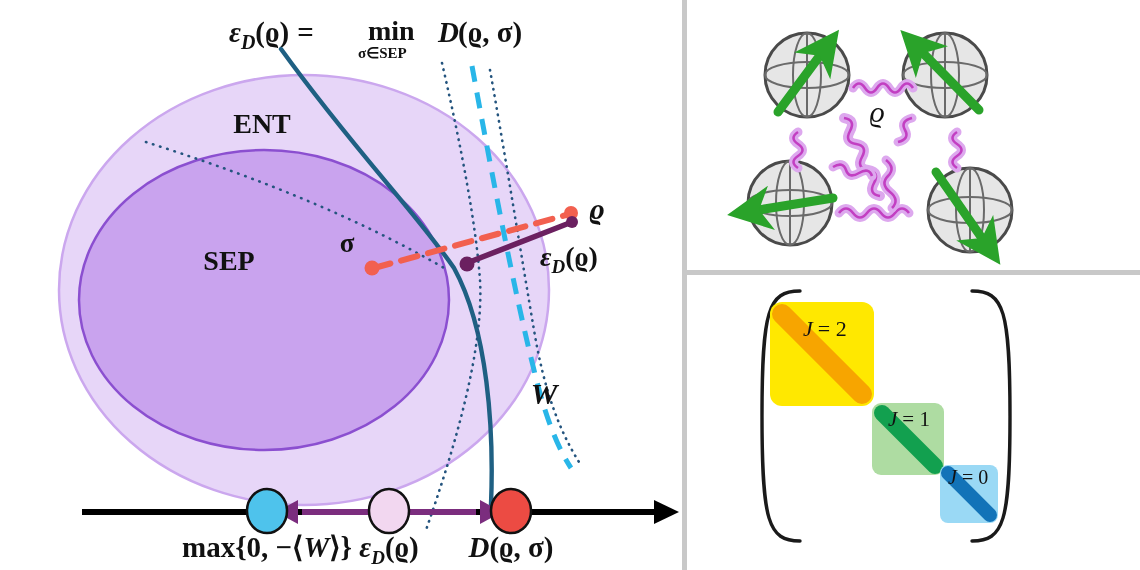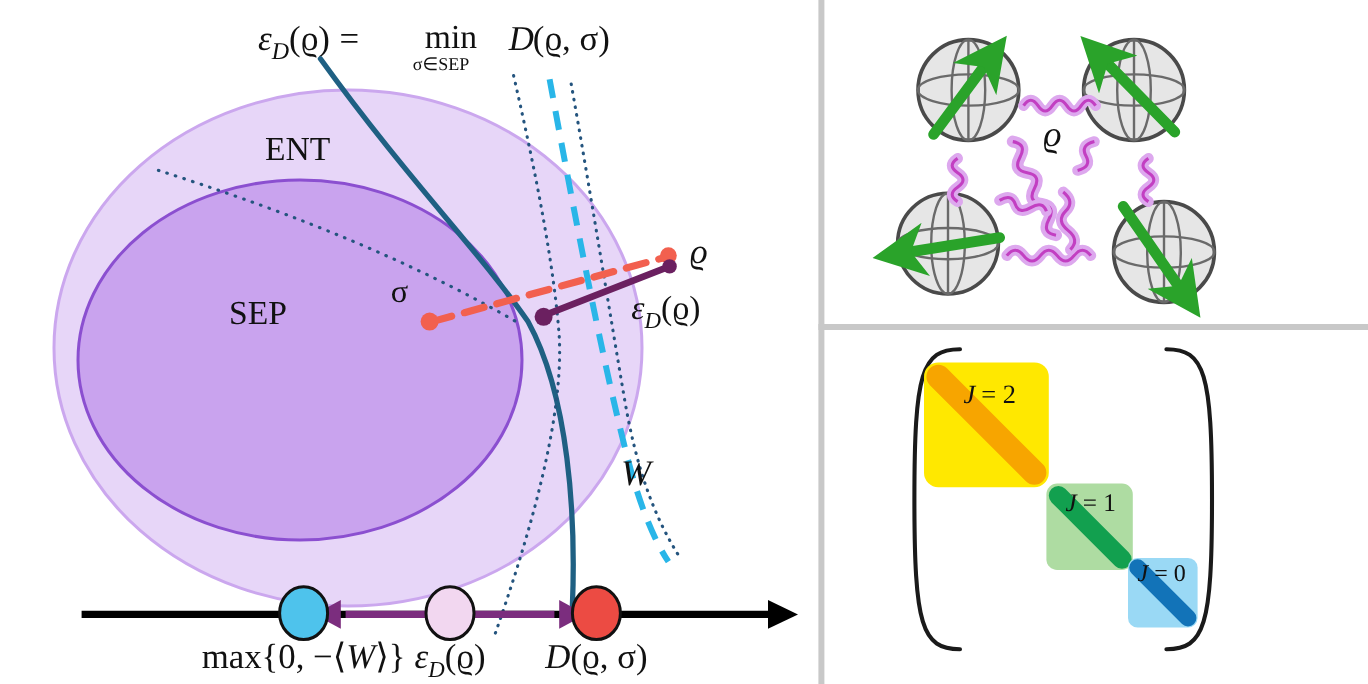--- a/index.html
+++ b/index.html
@@ -1,21 +1,21 @@
 <!DOCTYPE html>
 <html><head>
 <meta charset="utf-8">
 <style>
   html,body{margin:0;padding:0;background:#ffffff;}
   body{width:1140px;height:570px;overflow:hidden;
        font-family:"Liberation Serif", serif;color:#111;}
   #root{position:relative;width:1140px;height:570px;background:#fff;}
 
   .panel{position:absolute;}
-  #left-panel{left:0;top:0;width:686px;height:408px;}
+  #left-panel{left:14px;top:0;width:686px;height:408px;font-weight:bold;}
   #right-top-panel{left:690px;top:0;width:450px;height:272px;}
   #right-bottom-panel{left:690px;top:269px;width:450px;height:294px;}
 
   .divider{position:absolute;background:#c8c8c8;}
   #divider-vertical{left:682px;top:0;width:5px;height:570px;}
   #divider-horizontal{left:682px;top:270px;width:458px;height:5px;}
 
   svg{display:block;overflow:visible;}
 
   .mathlbl{font-family:"Liberation Serif", serif;fill:#111;}

